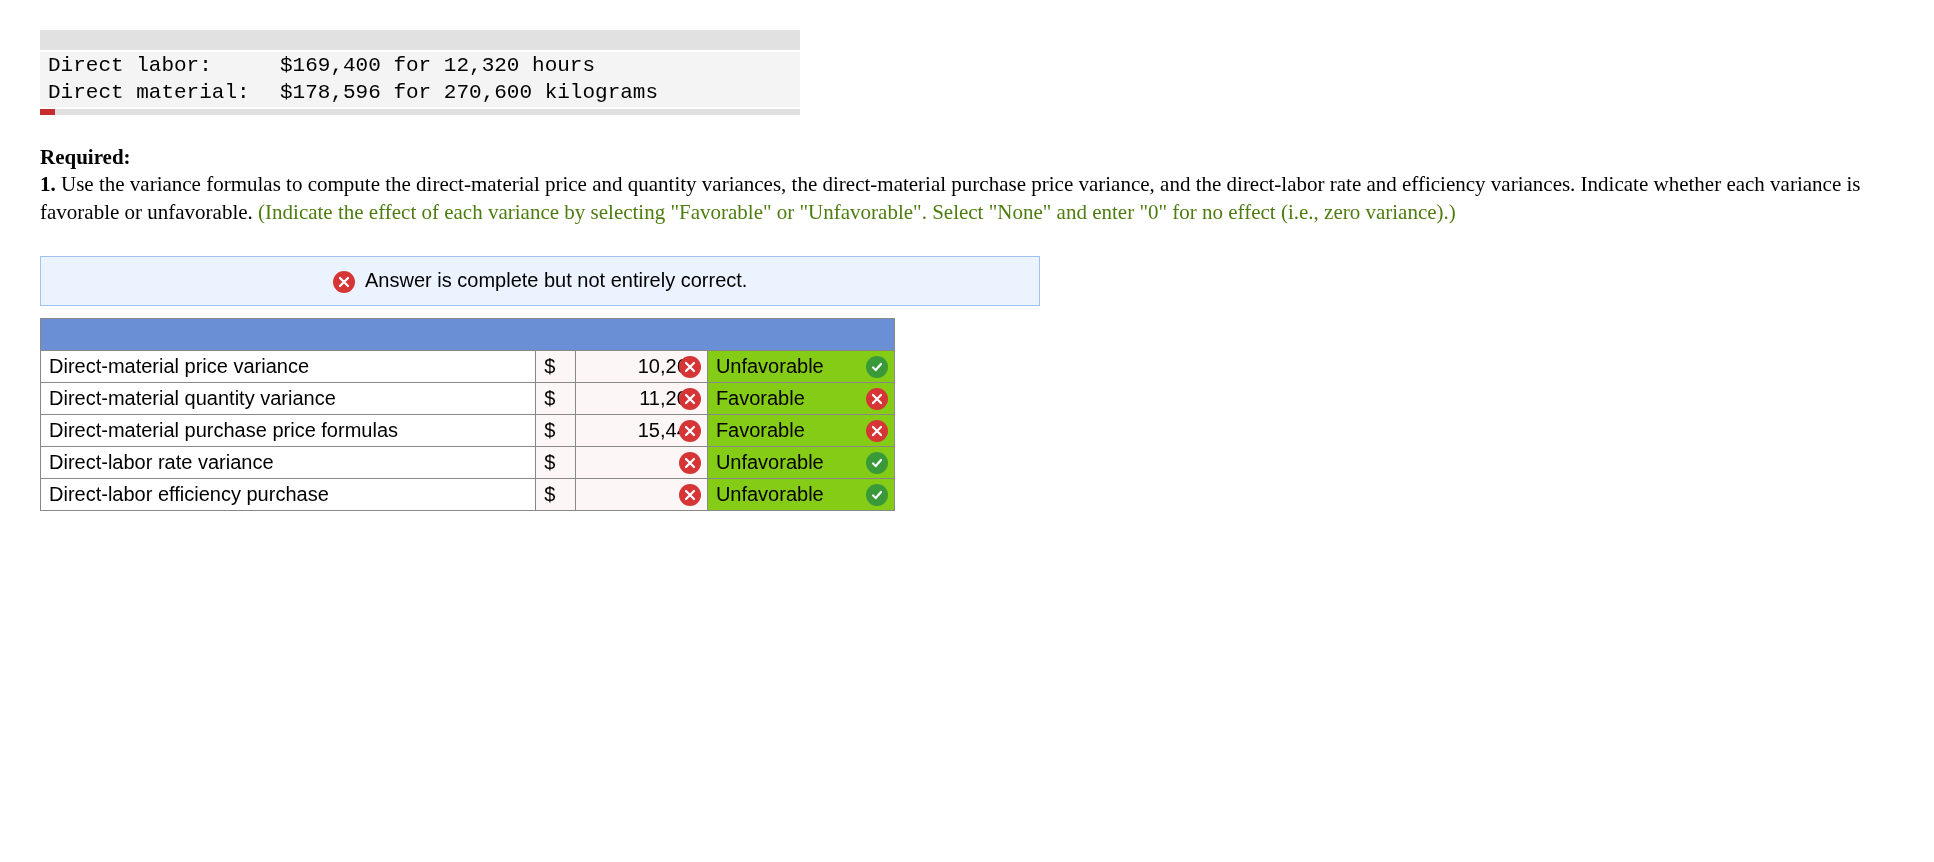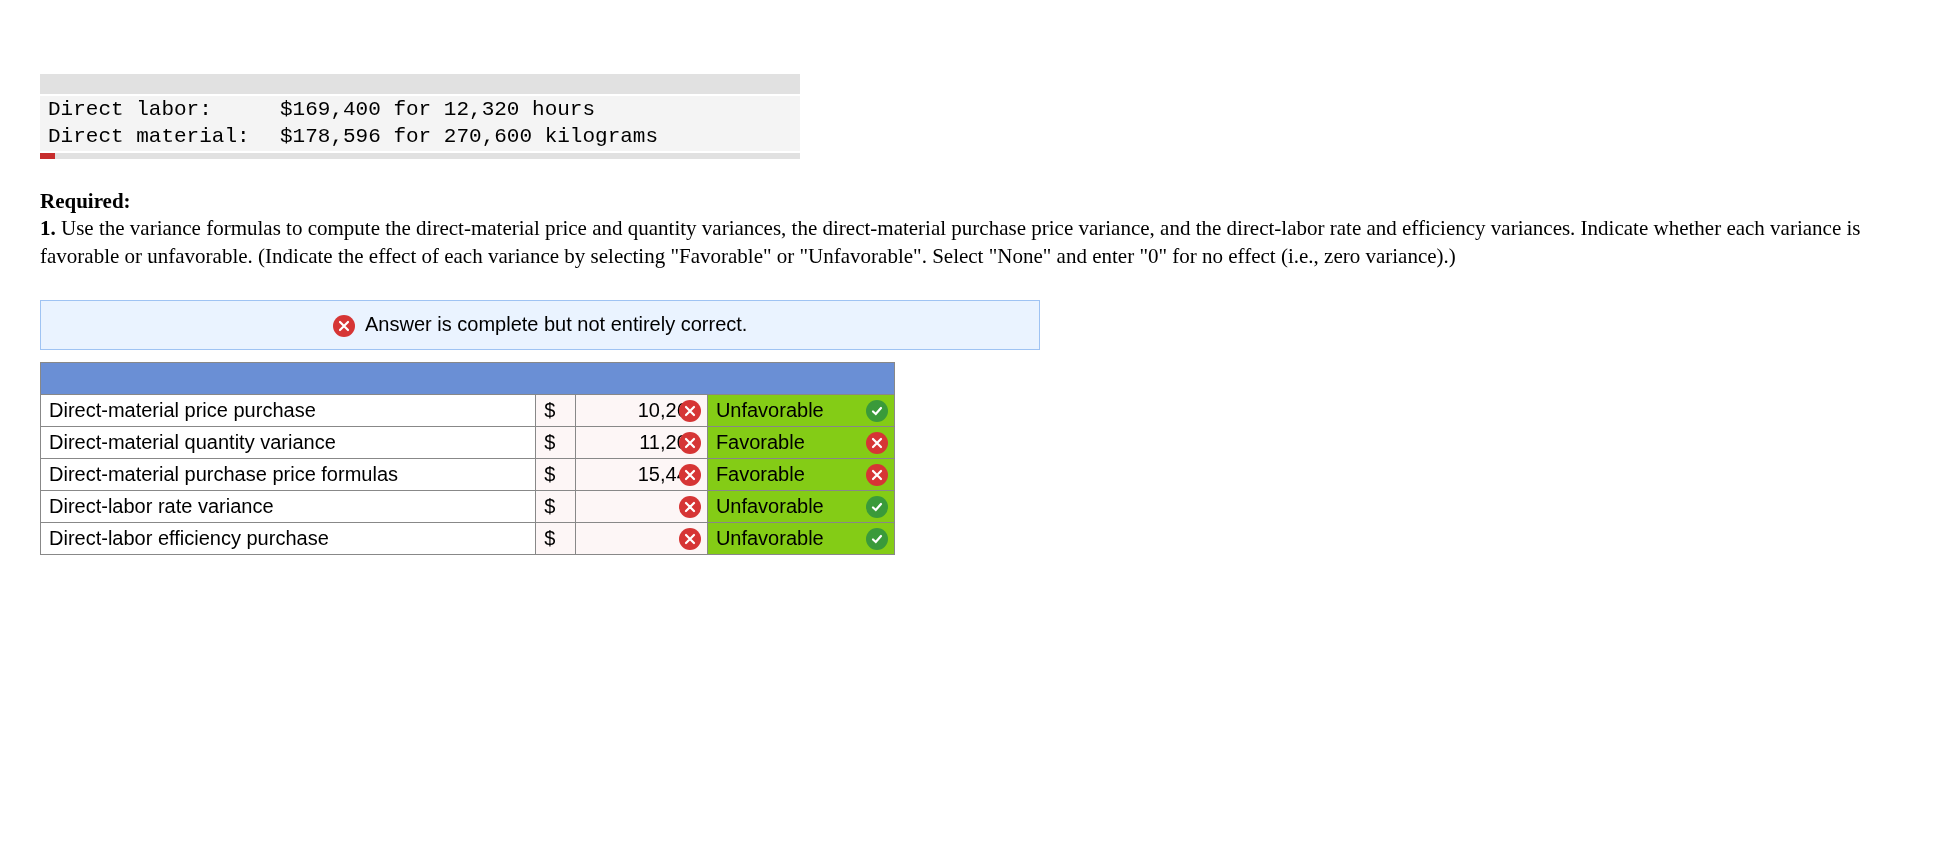--- a/index.html
+++ b/index.html
@@ -6,21 +6,20 @@
   body {
     font-family: -apple-system, BlinkMacSystemFont, "Segoe UI", Helvetica, Arial, sans-serif;
     margin: 0;
     padding: 30px 40px;
     font-size: 21px;
     color: #000;
   }
   .info-box {
     width: 760px;
     margin-bottom: 30px;
-    margin-top: 44px;
   }
   .info-box-header {
     background: #e1e1e1;
     height: 22px;
     border-bottom: 2px solid #fff;
   }
   .info-row {
     display: flex;
     background: #f4f4f4;
     font-family: "Courier New", Courier, monospace;
@@ -31,21 +30,21 @@
   .info-row .label { width: 232px; }
   .info-box-footer {
     height: 8px;
     border-top: 2px solid #fff;
     background: linear-gradient(to right, #c72d2d 0 2%, #e1e1e1 2% 100%);
   }
   .required-section { margin-bottom: 30px; font-family: Liberation Serif, serif; }
   .required-title { font-weight: 700; }
   .num { font-weight: 700; display: inline; }
   .q-text { line-height: 1.35; }
-  .red-note { color: #000000; }
+  .red-note { color: #4d7c0f; }
   .answer-area { width: 1000px; }
   .status-banner {
     background: #eaf3ff;
     border: 1px solid #9fc3f3;
     text-align: center;
     padding: 12px 8px;
     font-weight: 400;
     font-size: 20px;
   }
   .status-banner .status-icon-wrap {
@@ -125,21 +124,21 @@
   </div>
 
   <table class="variance-table">
     <thead>
       <tr>
           <td class="header-blue" colspan="4"></td>
         </tr>
     </thead>
     <tbody id="tbody">
         <tr>
-          <td class="label-cell">Direct-material price purchase</td>
+          <td class="label-cell">Direct-material price variance</td>
           <td class="cur-cell">$</td>
           <td class="val-cell"><span>10,260</span><span class="icon-cell-inline">
               <span class="badge red">
                 <svg viewBox="0 0 12 12">
                   <path d="M2 2 L10 10 M10 2 L2 10" stroke="#fff" stroke-width="2.2" stroke-linecap="round"></path>
                 </svg>
               </span>
             </span></td>
           <td class="sel-cell"><span>Unfavorable</span><span class="icon-cell-inline">
               <span class="badge green">

